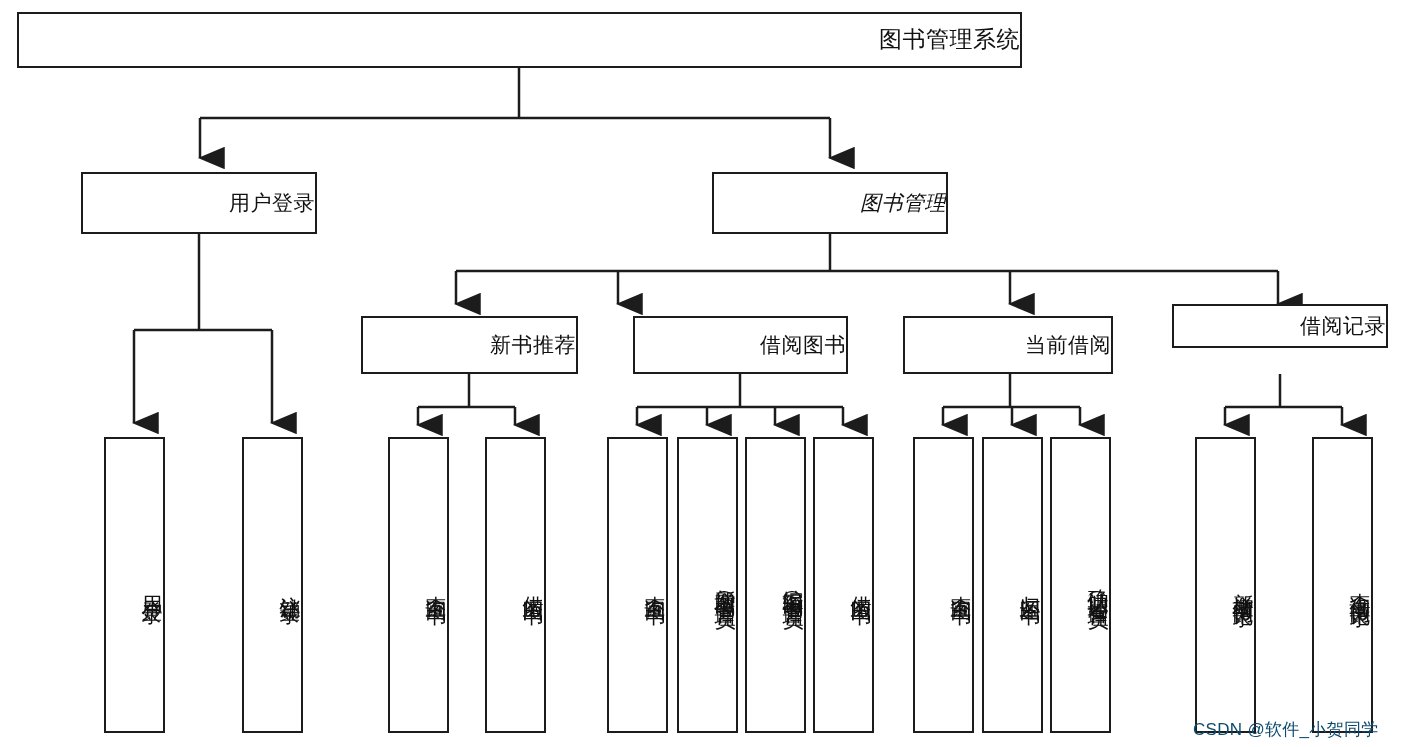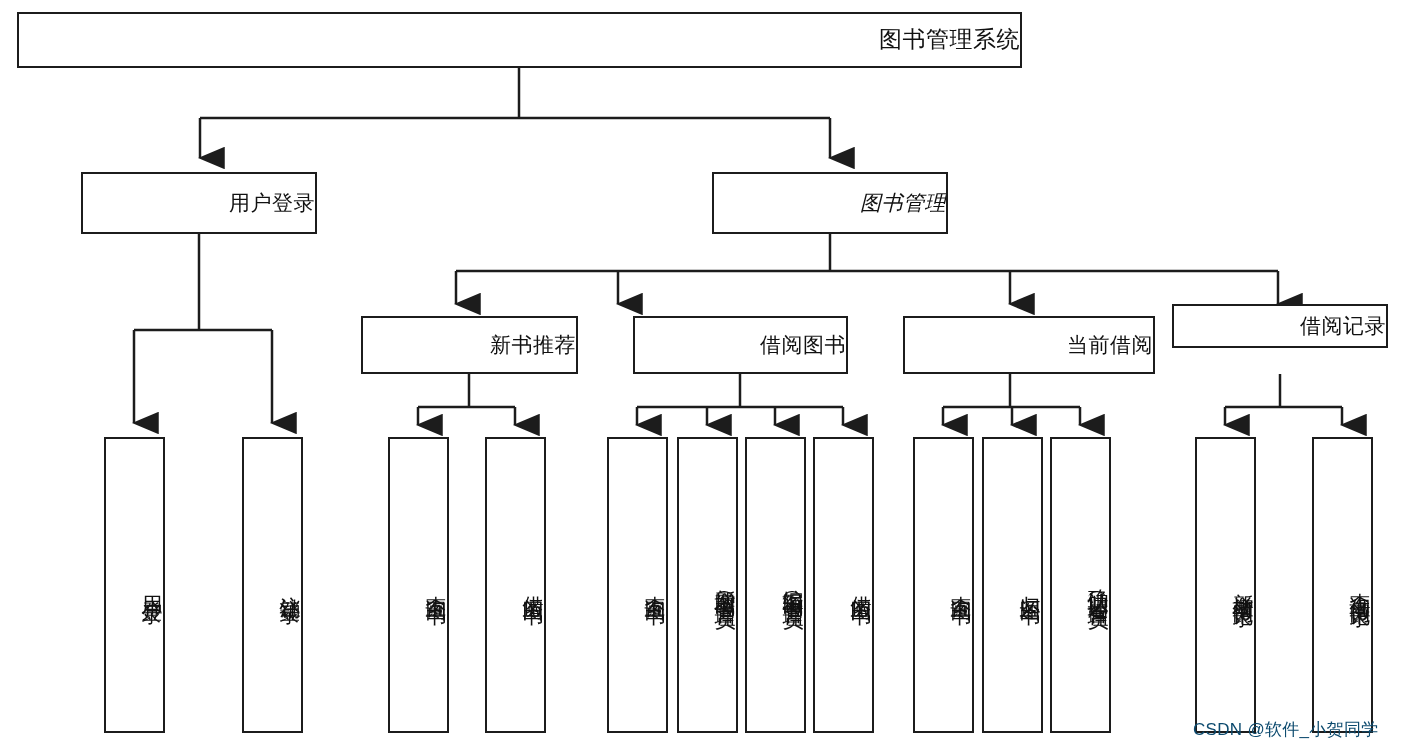--- a/index.html
+++ b/index.html
@@ -128,21 +128,21 @@
   <div class="node level2" style="left:712px; top:172px; width:236px; height:62px;font-style:italic;">
     <span class="label">图书管理</span>
   </div>
 
   <div class="node level3" style="left:361px; top:316px; width:217px; height:58px;">
     <span class="label">新书推荐</span>
   </div>
   <div class="node level3" style="left:633px; top:316px; width:215px; height:58px;">
     <span class="label">借阅图书</span>
   </div>
-  <div class="node level3" style="left:903px; top:316px; width:252px; height:58px;">
+  <div class="node level3" style="left:903px; top:316px; width:210px; height:58px;">
     <span class="label">当前借阅</span>
   </div>
   <div class="node level3" style="left:1172px; top:304px; width:216px; height:44px;">
     <span class="label">借阅记录</span>
   </div>
 
   <div class="node leaf vertical" style="left:104px; top:437px; width:61px; height:296px;">
     <span class="label">用户登录</span>
   </div>
   <div class="node leaf vertical" style="left:242px; top:437px; width:61px; height:296px;">

